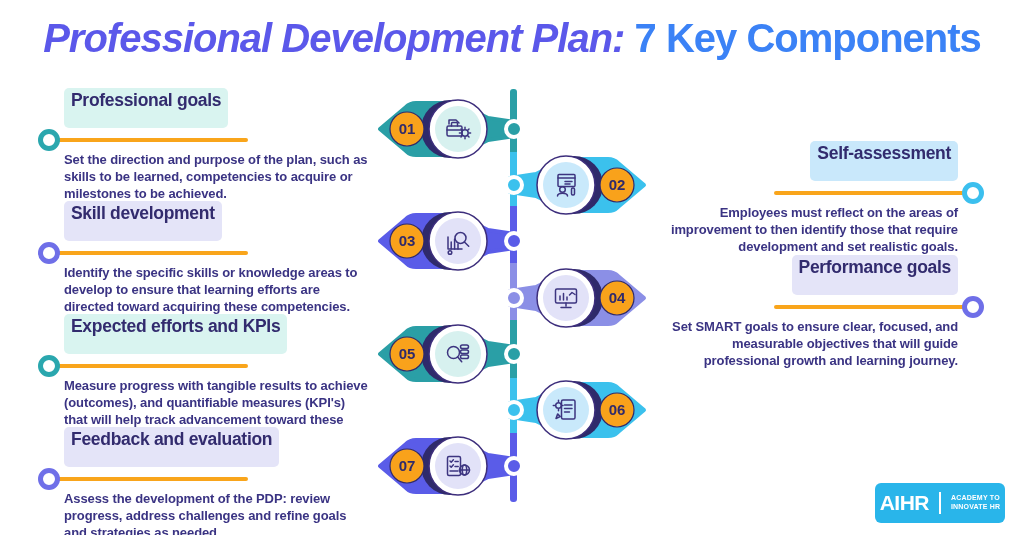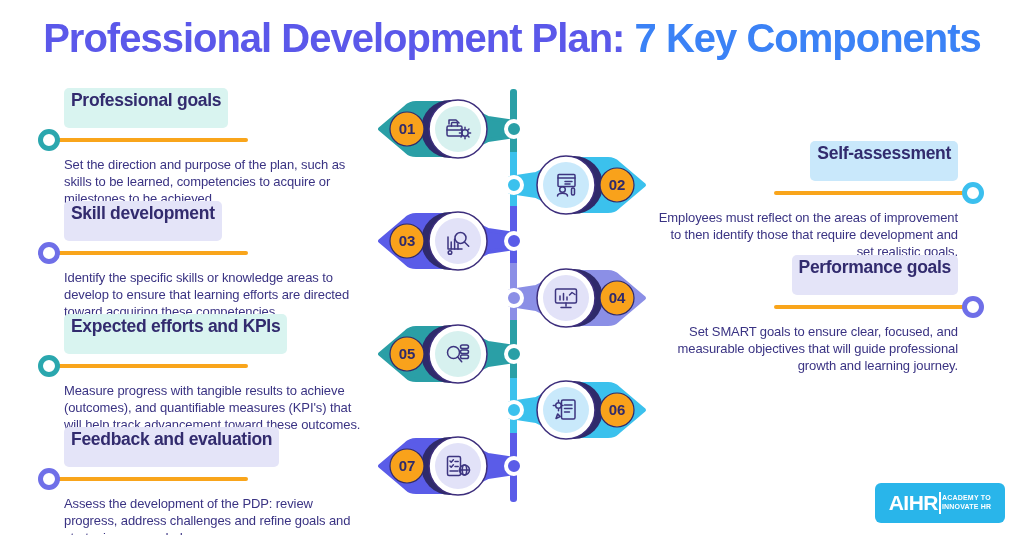--- a/index.html
+++ b/index.html
@@ -5,21 +5,21 @@
   html,body{margin:0;padding:0;background:#fff;}
   .canvas{
     position:relative;width:1024px;height:535px;overflow:hidden;background:#ffffff;
     font-family:"Liberation Sans",sans-serif;
   }
   
   .title{
     position:absolute;top:16px;left:0;width:100%;text-align:center;
     font-size:40px;font-weight:700;letter-spacing:-1px;white-space:nowrap;
   }
-  .title .t1{color:#5b58ea;}
+  .title .t1{color:#5b58ea;font-style:italic;}
   .title .t2{color:#3b82f6;}
   
   .section{position:absolute;width:330px;}
   .section.left{left:38px;text-align:left;}
   .section.right{right:40px;text-align:right;}
   .hl{
     display:inline-block;font-size:17.5px;font-weight:700;color:#322b6e;
     padding:2px 7px 17px;border-radius:5px;letter-spacing:-0.3px;
   }
   .section.left .hl{margin-left:26px;}
@@ -35,21 +35,21 @@
   .section.right .rule{right:14px;}
   .ring{
     position:absolute;top:0;width:12px;height:12px;border-radius:50%;background:#fff;
   }
   .section.left .ring{left:0;}
   .section.right .ring{right:0;}
   .ring.teal{border:5px solid #2aa7ae;}
   .ring.purple{border:5px solid #6f6fe8;}
   .ring.cyan{border:5px solid #3bbfee;}
   .body-text{
-    font-size:13px;font-weight:400;color:#3a3383;line-height:1.32;margin-top:5px;
+    font-size:13px;font-weight:700;color:#3a3383;line-height:1.32;
     letter-spacing:-0.1px;
   }
   .section.left .body-text{margin-left:26px;width:304px;}
   .section.right .body-text{margin-right:26px;width:304px;margin-left:auto;}
   
   .tl-line{
     position:absolute;left:510px;top:89px;width:7px;height:413px;border-radius:3px;
     background:linear-gradient(to bottom,
       #2a9fa6 0px,#2a9fa6 63px,
       #3bc1ed 63px,#3bc1ed 117px,
@@ -65,21 +65,21 @@
   .marker.right{left:508px;}
   .num{font-family:"Liberation Sans",sans-serif;font-size:15px;font-weight:700;fill:#2f2a6b;}
   .node{
     position:absolute;left:504px;width:12px;height:12px;border:4px solid #ffffff;
     border-radius:50%;z-index:3;
   }
   .icon-stroke{stroke:#3d3580;stroke-width:1.5;fill:none;stroke-linecap:round;stroke-linejoin:round;}
   
   .logo{
     position:absolute;left:875px;top:483px;width:130px;height:40px;background:#29b5ea;
-    border-radius:6px;display:flex;align-items:center;justify-content:center;gap:1px;color:#fff;
+    border-radius:6px;display:flex;align-items:center;justify-content:center;gap:10px;color:#fff;
   }
   .logo .mark{font-size:21px;font-weight:700;letter-spacing:-0.5px;}
   .logo .div{width:2px;height:22px;background:#ffffff;}
   .logo .tag{font-size:7px;font-weight:700;line-height:1.25;letter-spacing:0.2px;}
 </style>
 </head>
 <body>
 
 <div class="canvas">
 

